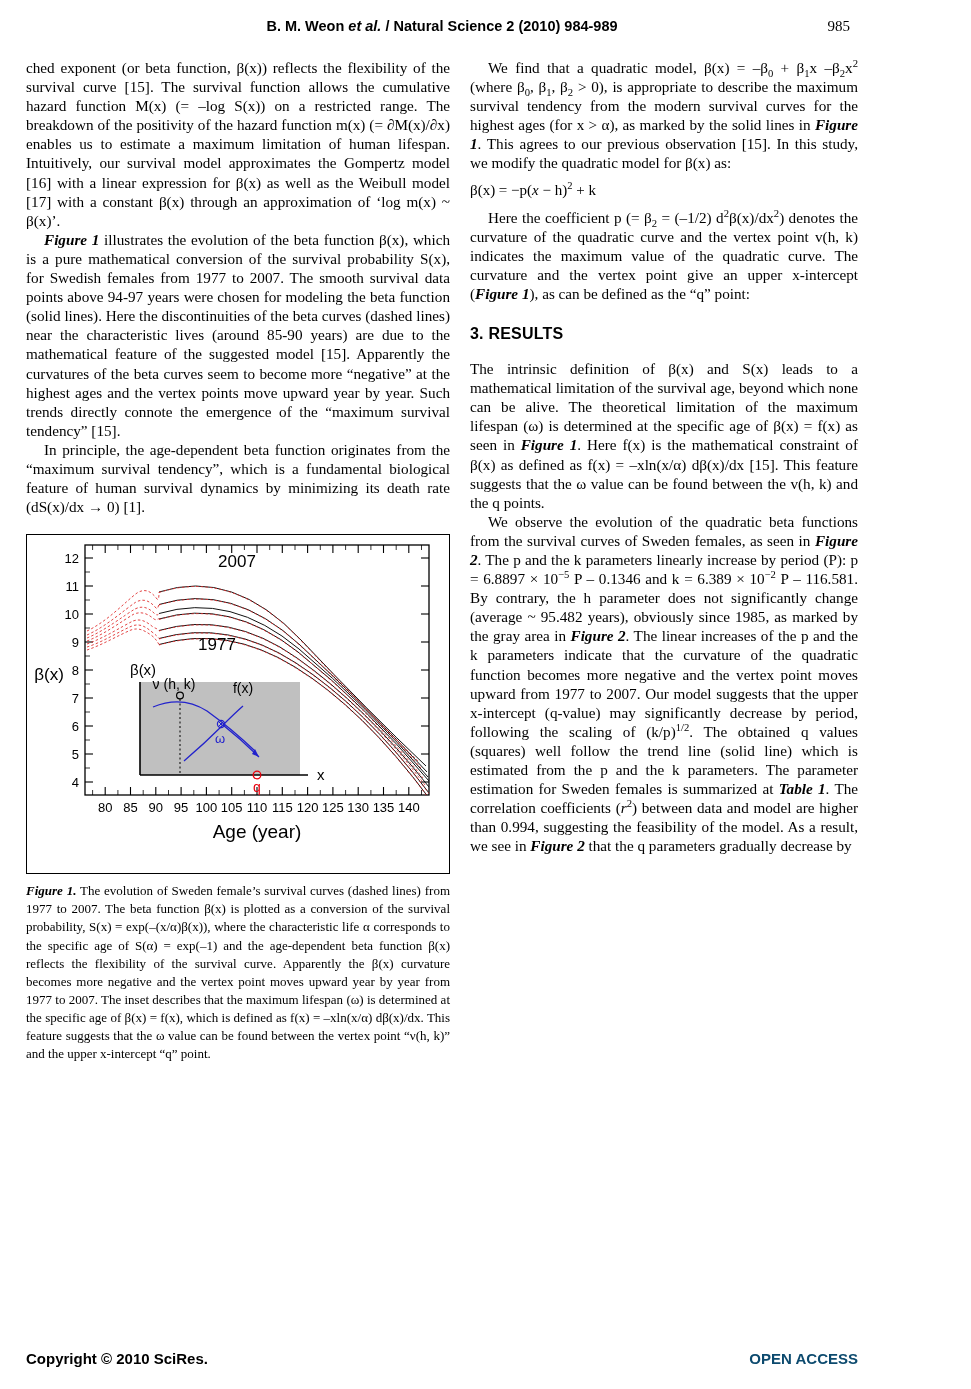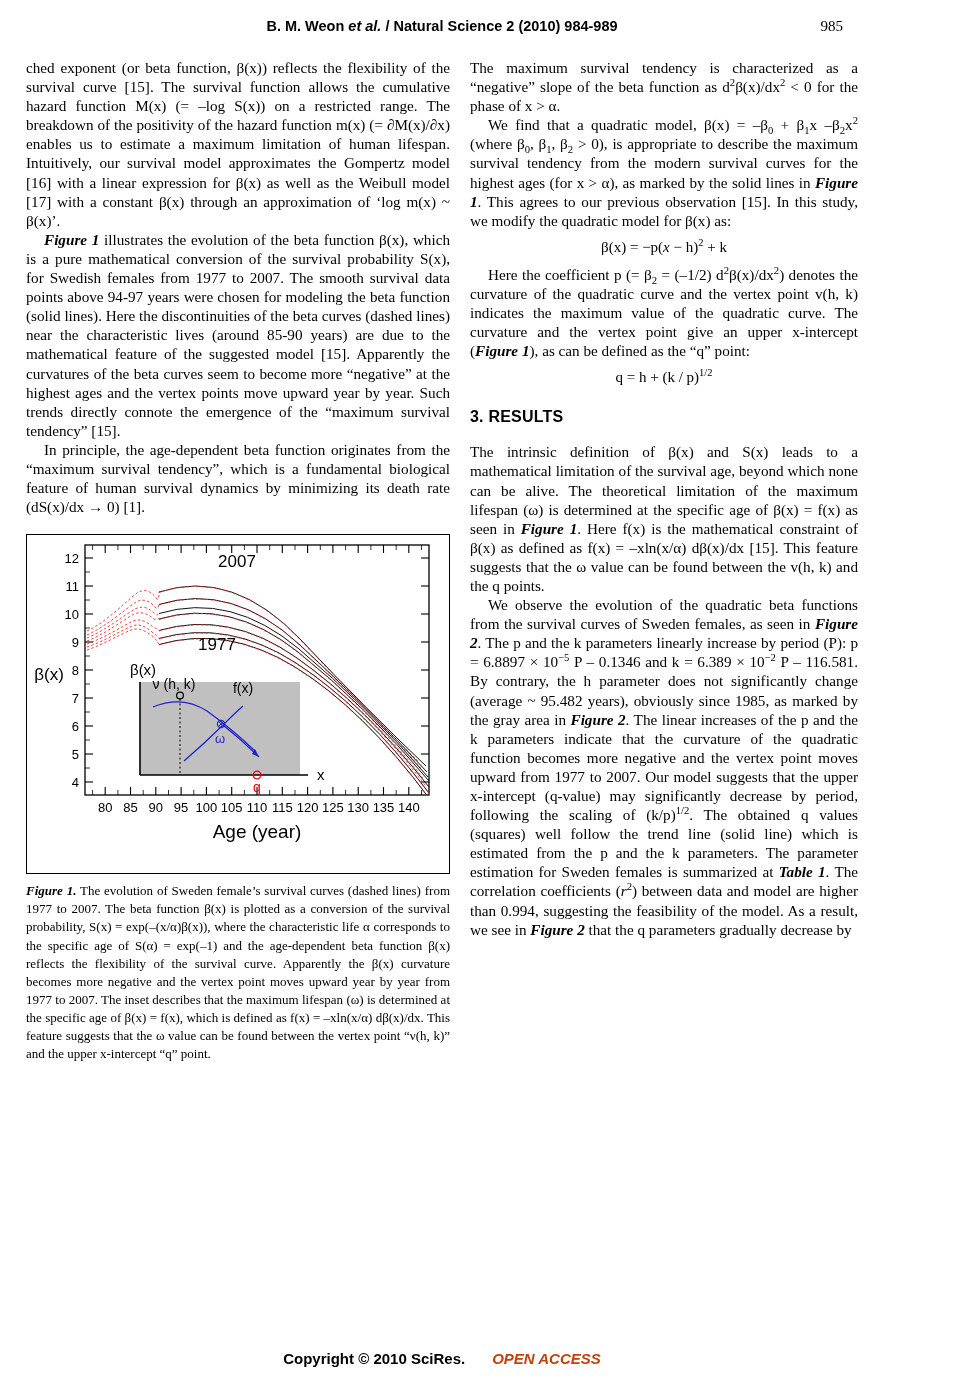--- a/index.html
+++ b/index.html
@@ -9,56 +9,56 @@
     color:#000;position:relative;overflow:hidden;
   }
   .page{position:relative;width:884px;height:1389px;box-sizing:border-box;
         padding:16px 26px 0 26px;}
 
   
   .runhead{position:relative;height:26px;font-family:"Liberation Sans",sans-serif;
            font-size:14.5px;font-weight:bold;}
   .runhead .rh-title{text-align:center;line-height:20px;}
   .runhead .rh-title i{font-style:italic;}
-  .runhead .rh-page{position:absolute;right:15px;top:0;line-height:20px;
+  .runhead .rh-page{position:absolute;right:8px;top:0;line-height:20px;
            font-family:"Liberation Serif",serif;font-weight:normal;font-size:15px;}
 
   
   .cols{display:flex;gap:20px;margin-top:16px;}
   .col{width:444px;}
   p.body{
     margin:0;font-size:15.2px;line-height:19.1px;
     text-align:justify;text-justify:inter-word;
     hyphens:manual;
   }
   p.ind{text-indent:18px;}
   .bold{font-weight:bold;font-style:italic;}
   .eq{
-    text-align:center;font-size:15px;margin:9px 0 9px 0;
+    text-align:left;font-size:15px;margin:9px 0 9px 0;
     font-family:"Liberation Serif",serif;
   }
   .eq i{font-style:italic;}
   sub,sup{font-size:70%;line-height:0;}
   h2.sect{
     font-family:"Liberation Sans",sans-serif;
     font-size:16px;font-weight:bold;margin:22px 0 16px 0;letter-spacing:0.2px;
   }
 
   
   .figwrap{margin-top:18px;}
   .figbox{width:424px;height:340px;border:1px solid #000;position:relative;
           background:#fff;box-sizing:border-box;}
   .figcap{margin-top:8px;font-size:13px;line-height:18.1px;text-align:justify;}
   .figcap .bold{font-weight:bold;}
 
   
   .footer{position:absolute;left:26px;right:26px;bottom:22px;
           font-family:"Liberation Sans",sans-serif;font-size:15px;font-weight:bold;
-          display:flex;justify-content:center;gap:27px;}
-  .oa{color:#c2410c;font-style:italic;}
+          display:flex;justify-content:space-between;gap:27px;}
+  .oa{color:#0c4a6e;}
 </style>
 </head>
 <body>
 
 <div class="page">
 
   <div class="runhead">
     <div class="rh-title"><span>B. M. Weon </span><i>et al.</i><span> / Natural Science 2 (2010) 984-989</span></div>
     <div class="rh-page">985</div>
   </div>
@@ -267,29 +267,27 @@
             </g>
           </svg>
         </div>
 
         <div class="figcap"><span class="bold">Figure 1.</span><span> The evolution of Sweden female’s survival curves (dashed lines) from 1977 to 2007. The beta function β(x) is plotted as a conversion of the survival probability, S(x) = exp(–(x/α)β(x)), where the characteristic life α corresponds to the specific age of S(α) = exp(–1) and the age-dependent beta function β(x) reflects the flexibility of the survival curve. Apparently the β(x) curvature becomes more negative and the vertex point moves upward year by year from 1977 to 2007. The inset describes that the maximum lifespan (ω) is determined at the specific age of β(x) = f(x), which is defined as f(x) = –xln(x/α) dβ(x)/dx. This feature suggests that the ω value can be found between the vertex point “ν(h, k)” and the upper x-intercept “q” point.</span></div>
       </div>
     </div>
 
     <div class="col">
 
-      <p class="body">The maximum survival tendency is characterized as a “negative” slope of the beta function as d<sup>2</sup>β(x)/dx<sup>2</sup> &lt; 0 for the phase of x &gt; α.</p>
 
       <p class="body ind">We find that a quadratic model, β(x) = –β<sub>0</sub> + β<sub>1</sub>x –β<sub>2</sub>x<sup>2</sup> (where β<sub>0</sub>, β<sub>1</sub>, β<sub>2</sub> &gt; 0), is appropriate to describe the maximum survival tendency from the modern survival curves for the highest ages (for x &gt; α), as marked by the solid lines in <span class="bold">Figure 1</span>. This agrees to our previous observation [15]. In this study, we modify the quadratic model for β(x) as:</p>
 
       <div class="eq">β(x) = −p(<i>x</i> − h)<sup>2</sup> + k</div>
 
       <p class="body ind">Here the coefficient p (= β<sub>2</sub> = (–1/2) d<sup>2</sup>β(x)/dx<sup>2</sup>) denotes the curvature of the quadratic curve and the vertex point v(h, k) indicates the maximum value of the quadratic curve. The curvature and the vertex point give an upper x-intercept (<span class="bold">Figure 1</span>), as can be defined as the “q” point:</p>
 
-      <div class="eq">q = h + (k / p)<sup>1/2</sup></div>
 
 
       <h2 class="sect">3. RESULTS</h2>
 
       <p class="body"><span>The intrinsic definition of β(x) and S(x) leads to a mathematical limitation of the survival age, beyond which none can be alive. The theoretical limitation of the maximum lifespan (ω) is determined at the specific age of β(x) = f(x) as seen in </span><span class="bold">Figure 1</span><span>. Here f(x) is the mathematical constraint of β(x) as defined as f(x) = –xln(x/α) dβ(x)/dx [15]. This feature suggests that the ω value can be found between the v(h, k) and the q points.</span></p>
 
       <p class="body ind"><span>We observe the evolution of the quadratic beta functions from the survival curves of Sweden females, as seen in </span><span class="bold">Figure 2</span>. The p and the k parameters linearly increase by period (P): p = 6.8897 × 10<sup>−5</sup> P – 0.1346 and k = 6.389 × 10<sup>−2</sup> P – 116.581. By contrary, the h parameter does not significantly change (average ~ 95.482 years), obviously since 1985, as marked by the gray area in <span class="bold">Figure 2</span>. The linear increases of the p and the k parameters indicate that the curvature of the quadratic function becomes more negative and the vertex point moves upward from 1977 to 2007. Our model suggests that the upper x-intercept (q-value) may significantly decrease by period, following the scaling of (k/p)<sup>1/2</sup>. The obtained q values (squares) well follow the trend line (solid line) which is estimated from the p and the k parameters. The parameter estimation for Sweden females is summarized at <span class="bold">Table 1</span>. The correlation coefficients (<i>r</i><sup>2</sup>) between data and model are higher than 0.994, suggesting the feasibility of the model. As a result, we see in <span class="bold">Figure 2</span> that the q parameters gradually decrease by</p>
     </div>
   </div>
 

